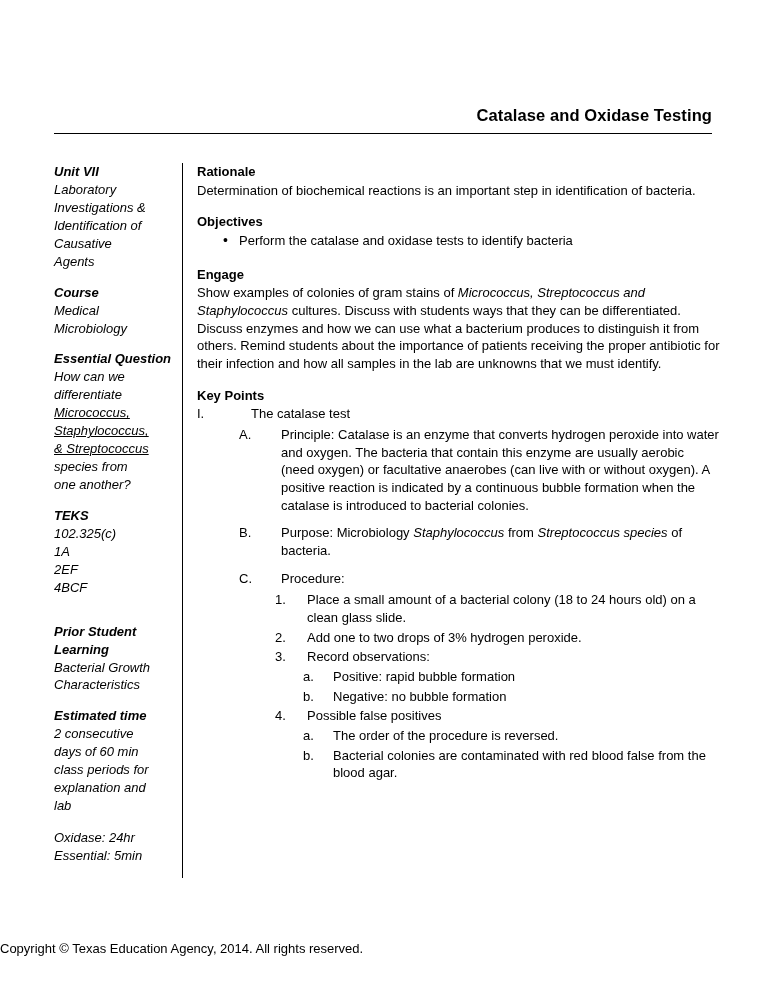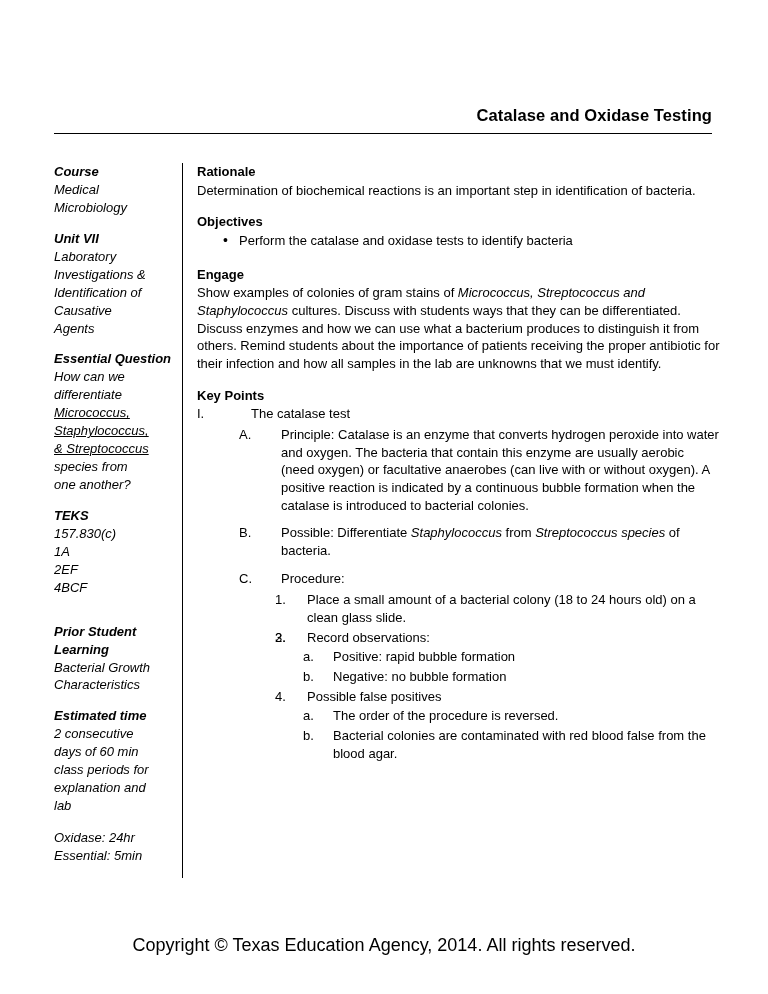--- a/index.html
+++ b/index.html
@@ -151,52 +151,51 @@
     width: 28px;
   }
   .ital {
     font-style: italic;
   }
   .footer {
     position: absolute;
     bottom: 38px;
     left: 0;
     width: 768px;
-    text-align: center;
-    font-size: 18px;
+    font-size: 13px;
   }
 </style>
 </head>
 <body>
 
 <div class="page">
 
   <div class="doc-title">Catalase and Oxidase Testing</div>
   <div class="title-rule"></div>
 
   <div class="content">
 
     <div class="sidebar">
-
-      <div class="sb-block">
-        <div class="sb-head">Course</div>
-        <div class="sb-body">
-          <div>Medical</div>
-          <div>Microbiology</div>
-        </div>
-      </div>
 
       <div class="sb-block">
         <div class="sb-head">Unit VII</div>
         <div class="sb-body">
           <div>Laboratory</div>
           <div>Investigations &amp;</div>
           <div>Identification of</div>
           <div>Causative</div>
           <div>Agents</div>
+        </div>
+      </div>
+
+      <div class="sb-block">
+        <div class="sb-head">Course</div>
+        <div class="sb-body">
+          <div>Medical</div>
+          <div>Microbiology</div>
         </div>
       </div>
 
       <div class="sb-block">
         <div class="sb-head">
           <div>Essential Question</div>
         </div>
         <div class="sb-body">
           <div>How can we</div>
           <div>differentiate</div>
@@ -204,21 +203,21 @@
           <div><span class="u">Staphylococcus,</span></div>
           <div><span class="u">&amp; Streptococcus</span></div>
           <div>species from</div>
           <div>one another?</div>
         </div>
       </div>
 
       <div class="sb-block">
         <div class="sb-head">TEKS</div>
         <div class="sb-body">
-          <div>157.830(c)</div>
+          <div>102.325(c)</div>
           <div>1A</div>
           <div>2EF</div>
           <div>4BCF</div>
         </div>
       </div>
 
       <div class="sb-block" style="margin-top:26px;">
         <div class="sb-head">Prior Student Learning</div>
         <div class="sb-body">
           <div>Bacterial Growth</div>
@@ -266,35 +265,36 @@
           <span>The catalase test</span>
         </div>
 
         <div class="lvl2">
           <span class="marker">A.</span>
           <span>Principle: Catalase is an enzyme that converts hydrogen peroxide into water and oxygen.  The bacteria that contain this enzyme are usually aerobic (need oxygen) or facultative anaerobes (can live with or without oxygen).  A positive reaction is indicated by a continuous bubble formation when the catalase is introduced to bacterial colonies.</span>
         </div>
 
         <div class="lvl2">
           <span class="marker">B.</span>
-          <span><span>Possible: Differentiate </span><span class="ital">Staphylococcus</span><span> from </span><span class="ital">Streptococcus species</span><span> of bacteria.</span></span>
+          <span><span>Purpose: Microbiology </span><span class="ital">Staphylococcus</span><span> from </span><span class="ital">Streptococcus species</span><span> of bacteria.</span></span>
         </div>
 
         <div class="lvl2" style="margin-bottom:4px;">
           <span class="marker">C.</span>
           <span>Procedure:</span>
         </div>
 
         <div class="lvl3">
           <span class="marker">1.</span>
           <span>Place a small amount of a bacterial colony (18 to 24 hours old) on a clean glass slide.</span>
         </div>
 
         <div class="lvl3">
           <span class="marker">2.</span>
+          <span>Add one to two drops of 3% hydrogen peroxide.</span>
         </div>
 
         <div class="lvl3">
           <span class="marker">3.</span>
           <span>Record observations:</span>
         </div>
 
         <div class="lvl4">
           <span class="marker">a.</span>
           <span>Positive: rapid bubble formation</span>

